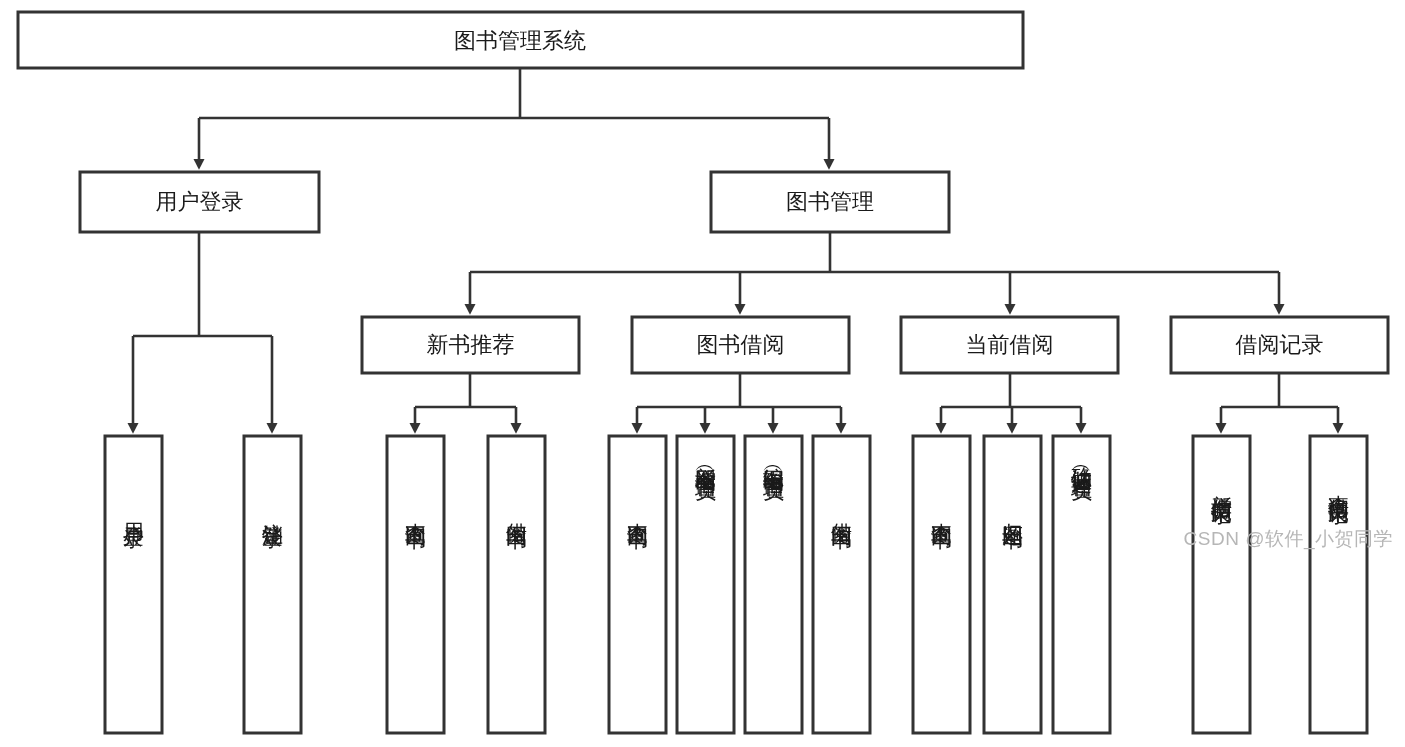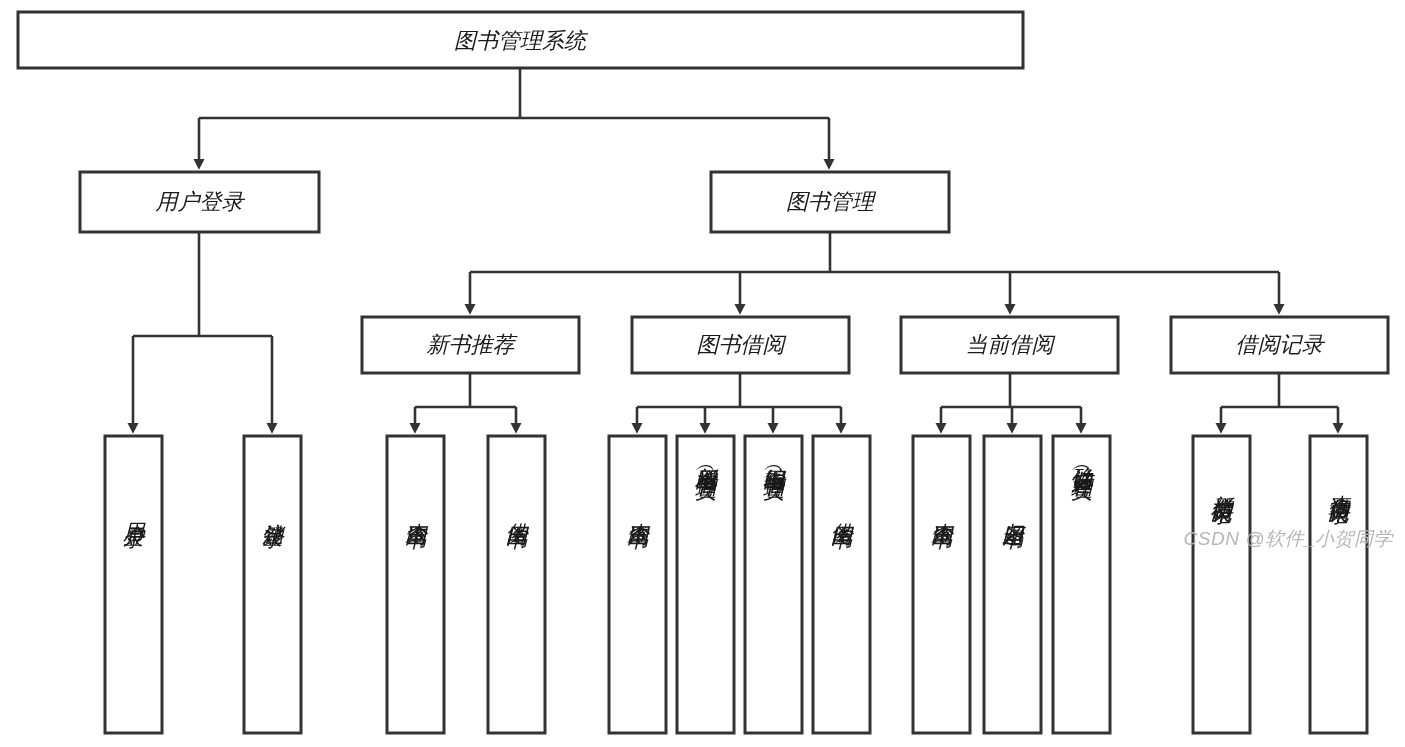--- a/index.html
+++ b/index.html
@@ -12,21 +12,20 @@
     height: 747px;
     font-family: "Liberation Sans", "DejaVu Sans", sans-serif;
     overflow: hidden;
     position: relative;
   }
   #diagram-root {
     position: relative;
     width: 1405px;
     height: 558px;
     background: #ffffff;
-    font-style: italic;
   }
   svg.flow {
     position: absolute;
     left: 0;
     top: 0;
     width: 1405px;
     height: 747px;
   }
   .node-box {
     fill: #ffffff;

